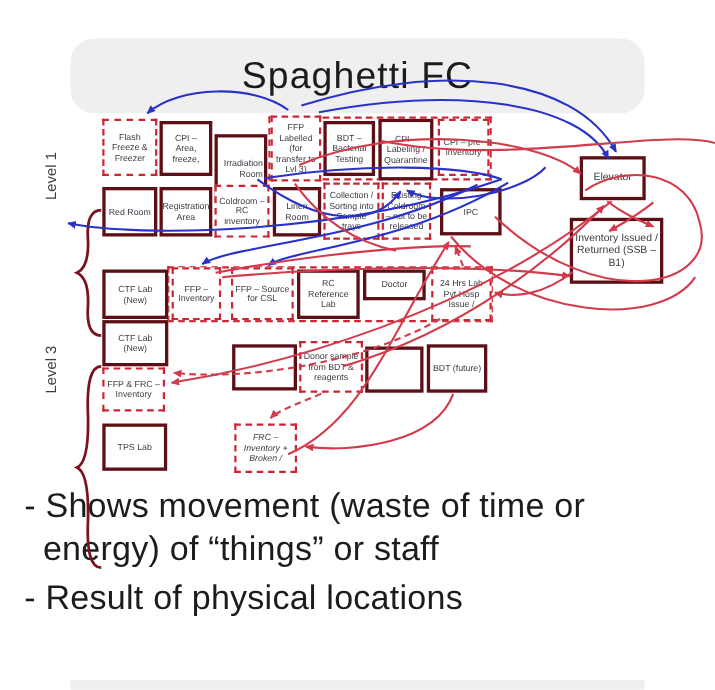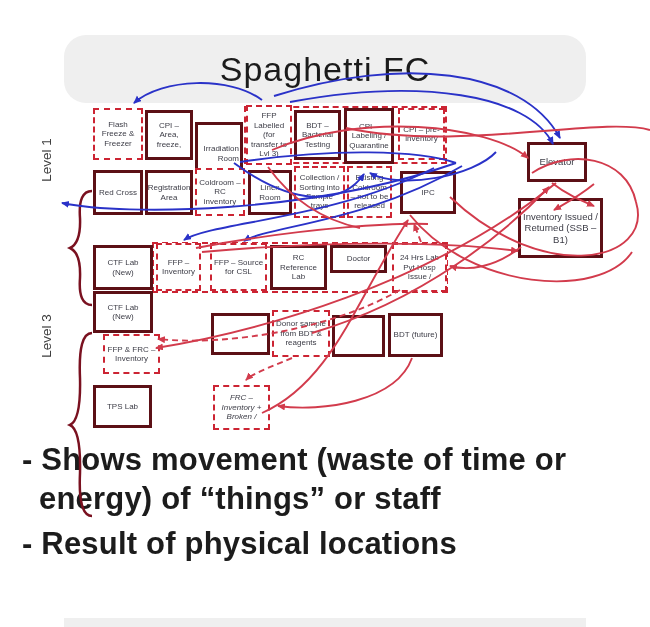--- a/index.html
+++ b/index.html
@@ -17,21 +17,21 @@
   .box{position:absolute;background:#fff;display:flex;align-items:center;justify-content:center;text-align:center;box-sizing:border-box;}
   .box span{font-size:8px;line-height:1.18;color:var(--box-text,#3c3c46);padding:1px;}
   .box.big span{font-size:9.5px;}
   .box.solid{border:3px solid var(--maroon,#5c1016);}
   .box.dashed{border:2.5px dashed var(--dashred,#cc2433);}
   .box.group{background:transparent;border:2px dashed var(--dashred,#cc2433);}
   #overlay{position:absolute;left:0;top:-88px;width:650px;height:627px;z-index:2;pointer-events:none;}
 
   
   .bullets{position:absolute;left:22px;top:440px;width:585px;color:#1c1c1c;}
-  .bullets p{margin:0 0 6px 0;font-size:31px;line-height:1.26;font-weight:700;text-indent:-17px;padding-left:17px;letter-spacing:0.2px;}
+  .bullets p{margin:0 0 6px 0;font-size:31px;line-height:1.26;font-weight:400;text-indent:-17px;padding-left:17px;letter-spacing:0.2px;}
 
   .bottom-bar{position:absolute;left:64px;top:618px;width:522px;height:9px;background:var(--title-bg,#efefef);}
 </style>
 </head>
 <body>
 
 <div class="slide">
 
   <div class="title-banner">
     <h1>Spaghetti FC</h1>
@@ -58,21 +58,21 @@
         <div class="box solid" style="left: 294px; top: 22px; width: 47px; height: 50px;">
           <span>BDT – Bacterial Testing</span>
         </div>
         <div class="box solid" style="left: 344px; top: 20px; width: 50px; height: 56px;">
           <span>CPI – Labeling / Quarantine</span>
         </div>
         <div class="box dashed" style="left: 398px; top: 20px; width: 47px; height: 52px;">
           <span>CPI – pre-inventory</span>
         </div>
         <div class="box solid" style="left: 93px; top: 82px; width: 50px; height: 45px;">
-          <span>Red Cross</span>
+          <span>Red Room</span>
         </div>
         <div class="box solid" style="left: 145px; top: 82px; width: 48px; height: 45px;">
           <span>Registration Area</span>
         </div>
         <div class="box dashed" style="left: 195px; top: 80px; width: 50px; height: 48px; justify-content: flex-end;">
           <span>Coldroom – RC inventory</span>
         </div>
         <div class="box solid" style="left: 248px; top: 82px; width: 44px; height: 45px;">
           <span>Linen Room</span>
         </div>
@@ -105,21 +105,21 @@
         </div>
         <div class="box solid" style="left: 330px; top: 157px; width: 57px; height: 28px;">
           <span>Doctor</span>
         </div>
         <div class="box dashed" style="left: 392px; top: 155px; width: 55px; height: 49px;">
           <span>24 Hrs Lab Pvt Hosp Issue /</span>
         </div>
         <div class="box solid" style="left: 93px; top: 203px; width: 60px; height: 42px;">
           <span>CTF Lab (New)</span>
         </div>
-        <div class="box dashed" style="left: 93px; top: 246px; width: 57px; height: 40px; margin-left: 10px;">
+        <div class="box dashed" style="left: 93px; top: 246px; width: 57px; height: 40px;">
           <span>FFP &amp; FRC – Inventory</span>
         </div>
         <div class="box solid" style="left: 211px; top: 225px; width: 59px; height: 42px;"></div>
         <div class="box dashed" style="left: 272px; top: 222px; width: 58px; height: 47px;">
           <span>Donor sample from BDT &amp; reagents</span>
         </div>
         <div class="box solid" style="left: 332px; top: 227px; width: 53px; height: 42px;"></div>
         <div class="box solid" style="left: 388px; top: 225px; width: 55px; height: 44px;">
           <span>BDT (future)</span>
         </div>

